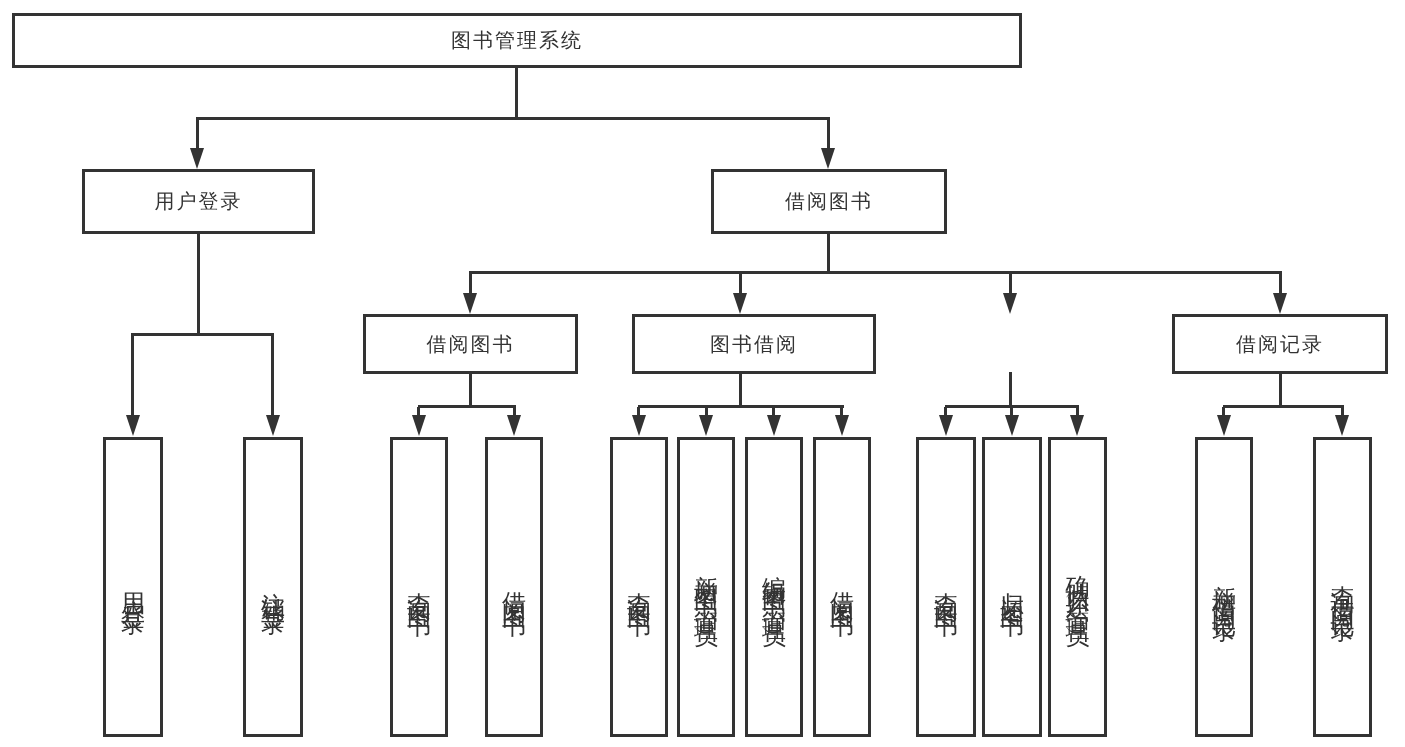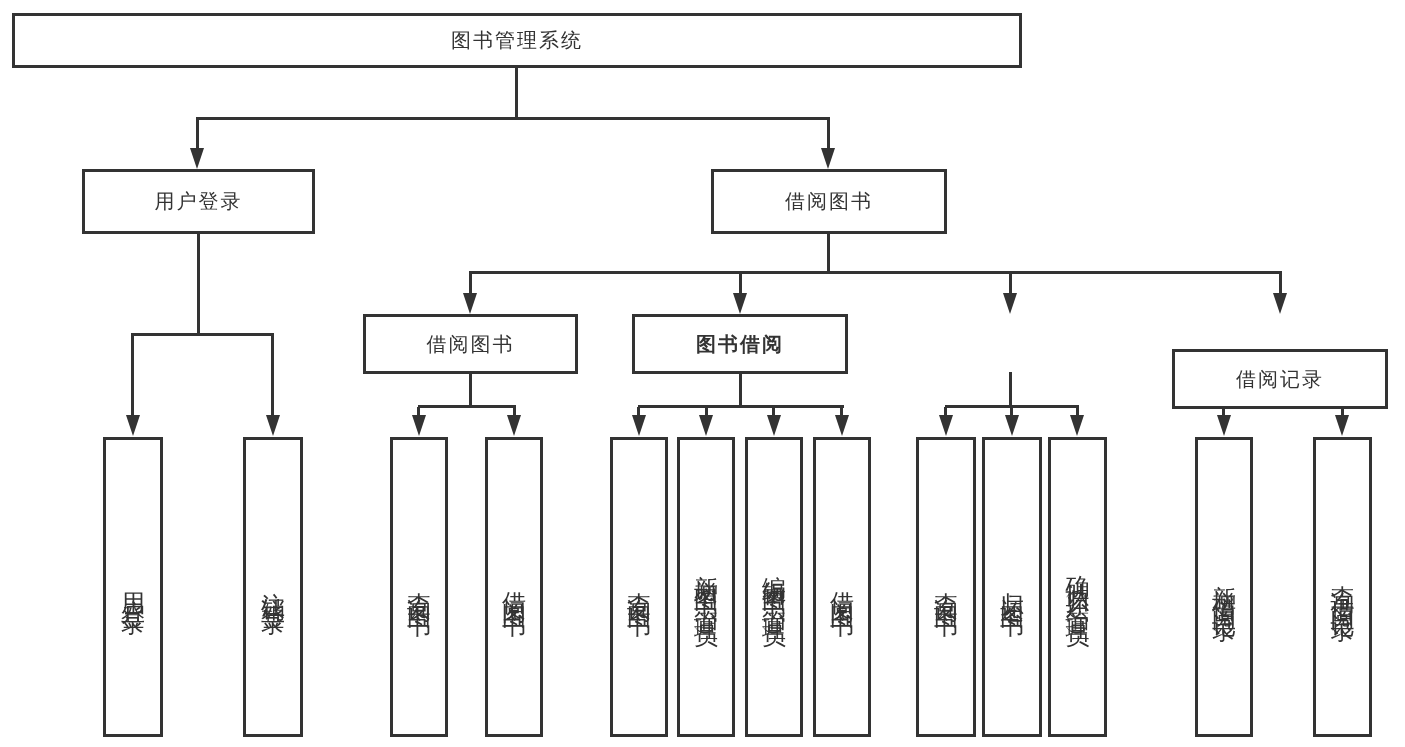--- a/index.html
+++ b/index.html
@@ -89,24 +89,24 @@
 <div id="canvas">
 
   <div class="hbox" style="left:12px; top:13px; width:1010px; height:55px;">图书管理系统</div>
 
   <div class="hbox" style="left:82px; top:169px; width:233px; height:65px;">用户登录</div>
 
   <div class="hbox" style="left:711px; top:169px; width:236px; height:65px;">借阅图书</div>
 
   <div class="hbox" style="left:363px; top:314px; width:215px; height:60px;">借阅图书</div>
 
-  <div class="hbox" style="left:632px; top:314px; width:216px; height:60px;font-weight:bold;">图书借阅</div>
-
-
-  <div class="hbox" style="left:1172px; top:314px; width:216px; height:60px;margin-top:35px;">借阅记录</div>
+  <div class="hbox" style="left:632px; top:314px; width:244px; height:60px;">图书借阅</div>
+
+
+  <div class="hbox" style="left:1172px; top:314px; width:216px; height:60px;">借阅记录</div>
 
   <div class="vbox" style="left:103px; width:60px;">
     <span>用户登录</span>
   </div>
   <div class="vbox" style="left:243px; width:60px;">
     <span>注销登录</span>
   </div>
 
   <div class="vbox" style="left:390px; width:58px;">
     <span>查询图书</span>

